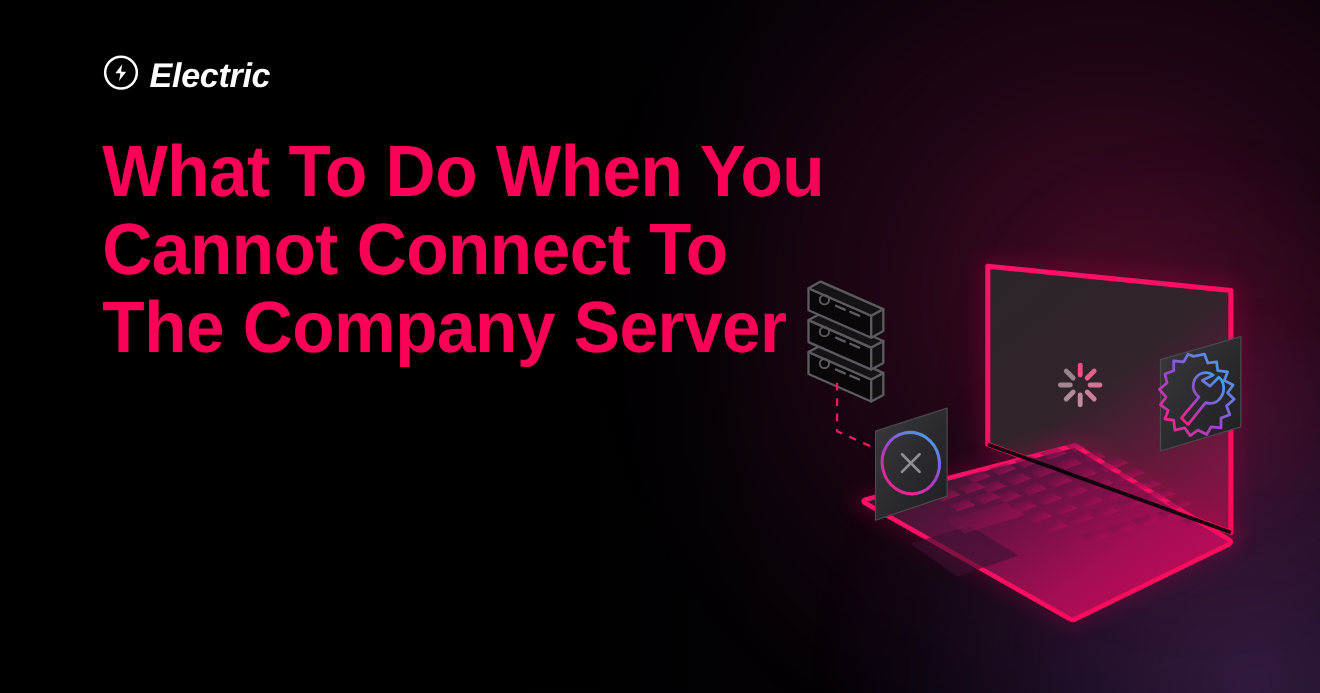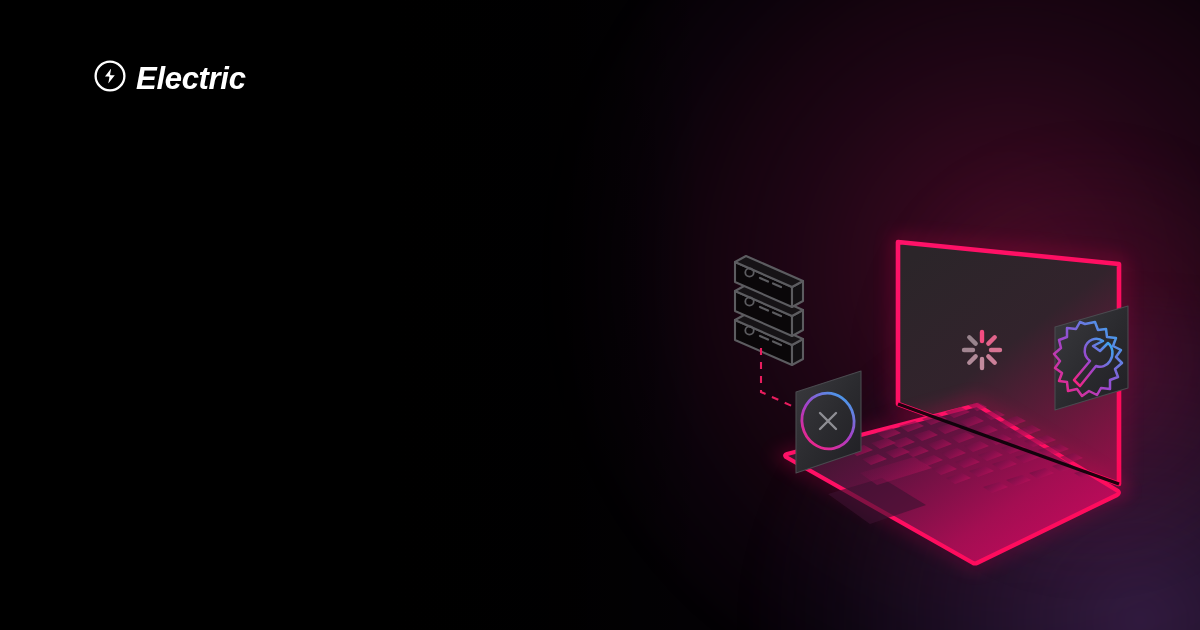--- a/index.html
+++ b/index.html
@@ -71,21 +71,21 @@
     width: 700px;
     height: 630px;
     background: linear-gradient(to right,
       #000000 0%, #000000 55%, rgba(0,0,0,0.85) 78%, rgba(0,0,0,0) 100%);
   }
 
   
   .logo {
     position: absolute;
     left: 93px;
-    top: 59px;
+    top: 49px;
     display: flex;
     align-items: center;
     gap: 9px;
     text-align: center;
   }
   .logo-mark { display: block; }
   .logo-word {
     color: #ffffff;
     font-size: 31px;
     font-weight: 700;
@@ -139,20 +139,25 @@
   <div class="logo">
     <span class="logo-mark">
       <svg width="34" height="34" viewBox="0 0 34 34" fill="none">
         <circle cx="17" cy="17" r="14.4" stroke="#ffffff" stroke-width="2.3" fill="none"></circle>
         <path d="M19.6 6.2 L10.2 18.4 L15.6 18.4 L13.8 27.8 L23.4 15.4 L17.9 15.4 Z" fill="#ffffff" stroke="#000000" stroke-width="1.6" stroke-linejoin="round"></path>
       </svg>
     </span>
     <span class="logo-word">Electric</span>
   </div>
 
+  <div class="headline">
+    <span class="headline-line">What To Do When You</span>
+    <span class="headline-line">Cannot Connect To</span>
+    <span class="headline-line">The Company Server</span>
+  </div>
 
   <div class="illustration">
     <svg width="480" height="400" viewBox="0 0 480 400" fill="none" xmlns="http://www.w3.org/2000/svg">
       <defs>
 
         <linearGradient id="gScreen" x1="0.15" y1="0" x2="0.85" y2="1">
           <stop offset="0%" stop-color="#2b2529"></stop>
           <stop offset="45%" stop-color="#32232c"></stop>
           <stop offset="100%" stop-color="#8d1147"></stop>
         </linearGradient>

